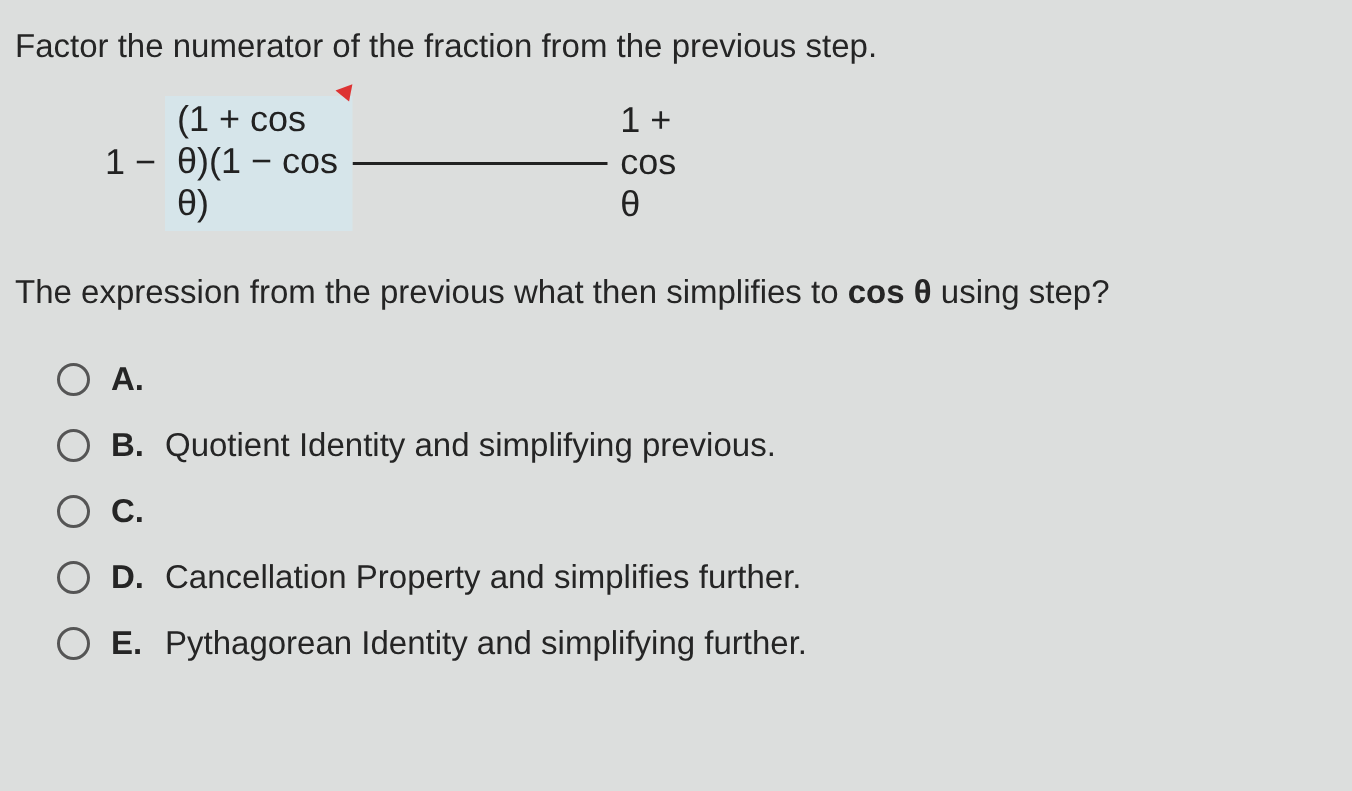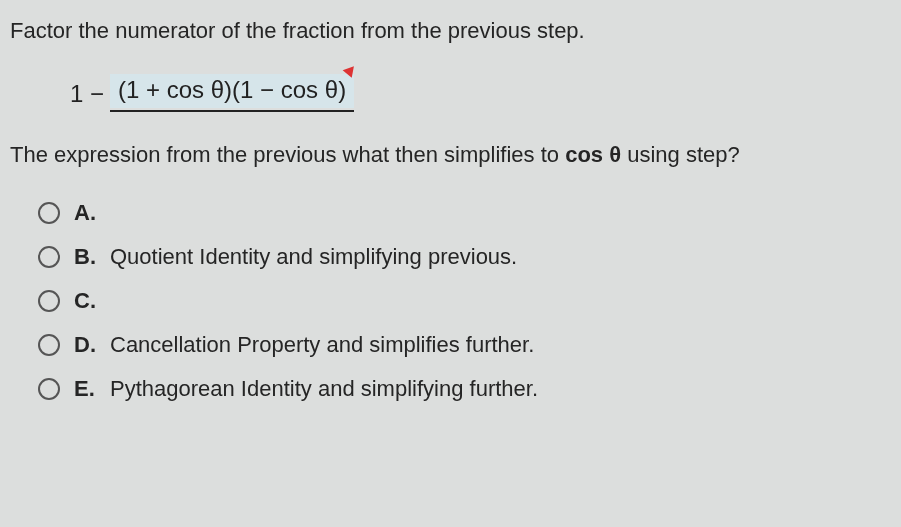--- a/index.html
+++ b/index.html
@@ -13,39 +13,39 @@
       background: #dcdedd;
       font-family: Arial, Helvetica, sans-serif;
       color: #1a1a1a;
       padding: 18px 10px 10px 10px;
       position: relative;
       overflow: hidden;
     }
     .instruction {
       font-size: 22px;
       color: #252525;
-      margin-bottom: 30px;
+      margin-bottom: 20px;
       margin-left: 0;
     }
     .equation-area {
       margin-left: 60px;
       margin-bottom: 28px;
       display: flex;
       align-items: center;
       font-size: 24px;
       color: #222;
       position: relative;
     }
     .one-minus {
       margin-right: 6px;
       font-size: 24px;
     }
     .fraction {
       display: inline-flex;
-      flex-direction: column;
+      flex-direction: row;
       align-items: center;
       position: relative;
     }
     .numerator {
       padding: 2px 8px 4px 8px;
       background: #d6e5ea;
       position: relative;
       font-size: 24px;
     }
     .numerator::after {
@@ -108,20 +108,21 @@
 </head>
 <body>
 
 <div class="instruction">Factor the numerator of the fraction from the previous step.</div>
 
 <div class="equation-area">
   <span class="one-minus">1 −</span>
   <span class="fraction">
     <span class="numerator">(1 + cos  θ)(1 − cos  θ)</span>
     <span class="frac-line"></span>
+    <span class="denominator">1 + cos θ</span>
   </span>
 </div>
 
 <div class="question-text">
   <span>The expression from the previous what then simplifies to </span><span class="bold">cos  θ</span><span> using step?</span>
 </div>
 
 <div class="options">
   <div class="option-row">
     <span class="radio"></span>

